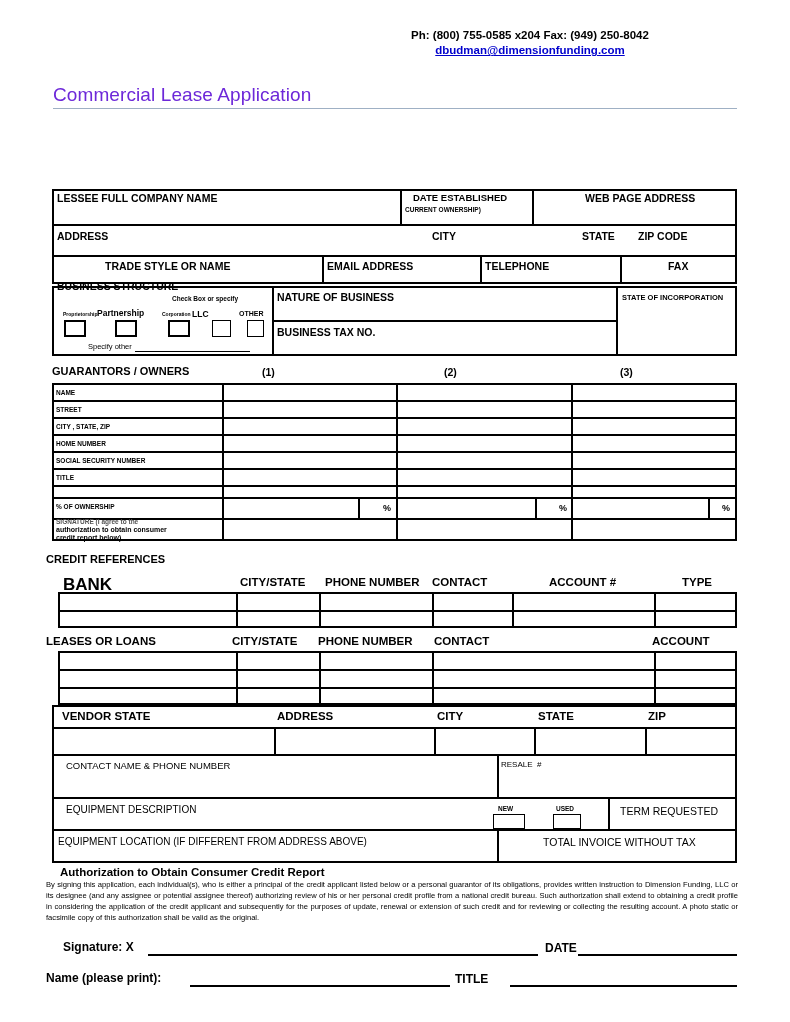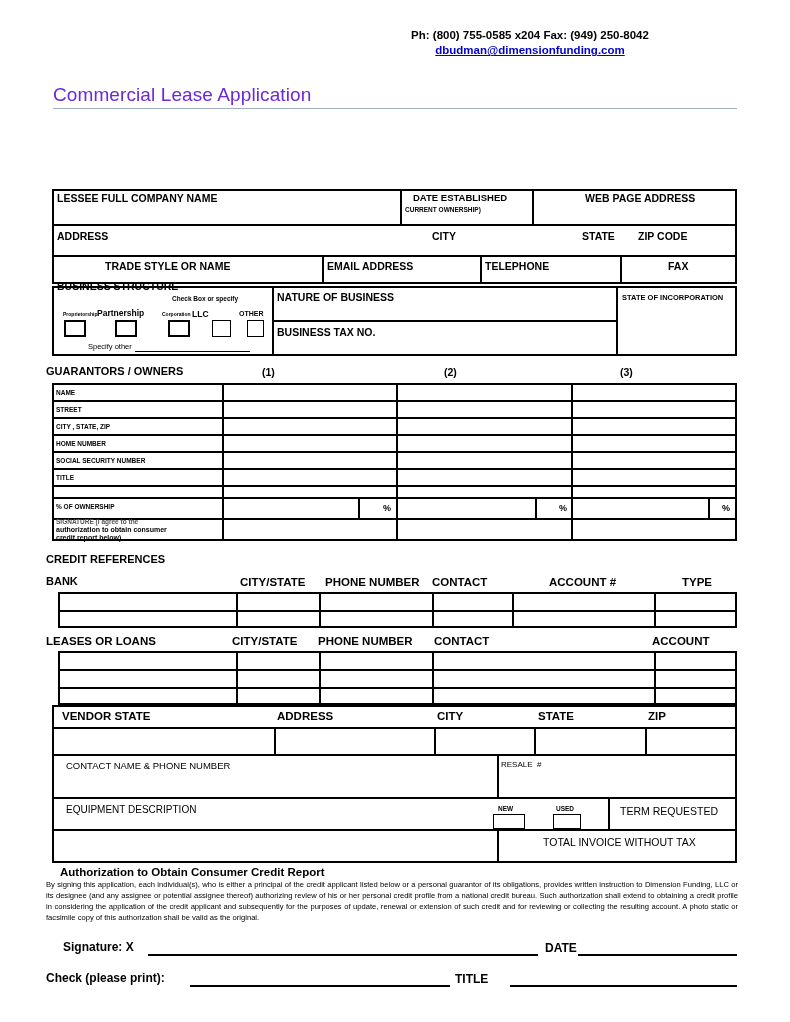--- a/index.html
+++ b/index.html
@@ -127,21 +127,21 @@
   <div class="cbox thin" style="left:212px; top:320px; width:19px; height:17px;"></div>
   <div class="cbox thin" style="left:247px; top:320px; width:17px; height:17px;"></div>
 
   <div class="lbl lbl-sm" style="left:88px; top:343px; font-weight:normal;">Specify other</div>
   <div class="ul-line" style="left:135px; top:351px; width:115px;"></div>
 
   <div class="lbl lbl-10" style="left:277px; top:292px;">NATURE OF BUSINESS</div>
   <div class="lbl lbl-10" style="left:277px; top:327px;">BUSINESS TAX NO.</div>
   <div class="lbl lbl-7" style="left:622px; top:294px; font-size:7.5px;">STATE OF INCORPORATION</div>
 
-  <div class="sec-head" style="left:46px; top:365px;">GUARANTORS / OWNERS</div>
+  <div class="sec-head" style="left:52px; top:365px;">GUARANTORS / OWNERS</div>
   <div class="lbl lbl-10" style="left:262px; top:367px;">(1)</div>
   <div class="lbl lbl-10" style="left:444px; top:367px;">(2)</div>
   <div class="lbl lbl-10" style="left:620px; top:367px;">(3)</div>
 
   <div class="blk" style="left:52px; top:383px; width:685px; height:158px; border-width:2px;"></div>
 
   <div class="tline" style="left:52px; top:400px; width:685px;"></div>
   <div class="tline" style="left:52px; top:417px; width:685px;"></div>
   <div class="tline" style="left:52px; top:434px; width:685px;"></div>
   <div class="tline" style="left:52px; top:451px; width:685px;"></div>
@@ -169,21 +169,21 @@
   <div class="lbl lbl-7" style="left:383px; top:504px; font-size:9px;">%</div>
   <div class="lbl lbl-7" style="left:559px; top:504px; font-size:9px;">%</div>
   <div class="lbl lbl-7" style="left:722px; top:504px; font-size:9px;">%</div>
 
   <div class="lbl lbl-7" style="left:56px; top:519px; font-size:6.5px; color:#555;">SIGNATURE (I agree to the</div>
   <div class="lbl lbl-7" style="left:56px; top:526px; font-size:7px;">authorization to obtain consumer</div>
   <div class="lbl lbl-7" style="left:56px; top:534px; font-size:7px;">credit report below)</div>
 
   <div class="sec-head" style="left:46px; top:553px;">CREDIT REFERENCES</div>
 
-  <div class="lbl" style="left:46px; top:576px; font-size:11px;">BANK</div>
+  <div class="lbl" style="left:63px; top:576px; font-size:17px;">BANK</div>
   <div class="lbl" style="left:240px; top:576px; font-size:11.5px;">CITY/STATE</div>
   <div class="lbl" style="left:325px; top:576px; font-size:11.5px;">PHONE NUMBER</div>
   <div class="lbl" style="left:432px; top:576px; font-size:11.5px;">CONTACT</div>
   <div class="lbl" style="left:549px; top:576px; font-size:11.5px;">ACCOUNT #</div>
   <div class="lbl" style="left:682px; top:576px; font-size:11.5px;">TYPE</div>
 
   <div class="blk" style="left:58px; top:592px; width:679px; height:36px;"></div>
   <div class="tline" style="left:58px; top:610px; width:679px;"></div>
   <div class="tvline" style="left:236px; top:592px; height:36px;"></div>
   <div class="tvline" style="left:319px; top:592px; height:36px;"></div>
@@ -233,28 +233,29 @@
   <div class="lbl lbl-7" style="left:501px; top:761px; font-weight:normal; font-size:8px;">RESALE</div>
   <div class="lbl lbl-7" style="left:537px; top:761px; font-weight:normal; font-size:8px;">#</div>
 
   <div class="lbl lbl-9" style="left:58px; top:805px; font-weight:normal; font-size:10px;">EQUIPMENT DESCRIPTION</div>
   <div class="lbl" style="left:498px; top:806px; font-size:6.5px;">NEW</div>
   <div class="cbox thin" style="left:493px; top:814px; width:32px; height:15px;"></div>
   <div class="lbl" style="left:556px; top:806px; font-size:6.5px;">USED</div>
   <div class="cbox thin" style="left:553px; top:814px; width:28px; height:15px;"></div>
   <div class="lbl" style="left:620px; top:806px; font-size:10.5px; font-weight:normal;">TERM REQUESTED</div>
 
+  <div class="lbl" style="left:58px; top:837px; font-size:10px; font-weight:normal;">EQUIPMENT LOCATION (IF DIFFERENT FROM ADDRESS ABOVE)</div>
   <div class="lbl" style="left:543px; top:837px; font-size:10.5px; font-weight:normal;">TOTAL INVOICE WITHOUT TAX</div>
 
   <div class="lbl" style="left:60px; top:866px; font-size:11.5px;">Authorization to Obtain Consumer Credit Report</div>
   <div class="para" style="left:46px; top:879px; width:692px;">By signing this application, each individual(s), who is either a principal of the credit applicant listed below or a personal guarantor of its obligations, provides written instruction to Dimension Funding, LLC or its designee (and any assignee or potential assignee thereof) authorizing review of his or her personal credit profile from a national credit bureau.  Such authorization shall extend to obtaining a credit profile in considering the application of the credit applicant and subsequently for the purposes of update, renewal or extension of such credit and for reviewing or collecting the resulting account. A photo static or facsimile copy of this authorization shall be valid as the original.</div>
 
   <div class="sig-lbl" style="left:63px; top:940px;">Signature: X</div>
   <div class="sig-line" style="left:148px; top:954px; width:390px;"></div>
   <div class="sig-lbl" style="left:545px; top:941px;">DATE</div>
   <div class="sig-line" style="left:578px; top:954px; width:159px;"></div>
 
-  <div class="sig-lbl" style="left:46px; top:971px;">Check (please print):</div>
+  <div class="sig-lbl" style="left:46px; top:971px;">Name (please print):</div>
   <div class="sig-line" style="left:190px; top:985px; width:260px;"></div>
   <div class="sig-lbl" style="left:455px; top:972px;">TITLE</div>
   <div class="sig-line" style="left:510px; top:985px; width:227px;"></div>
 
 </div>
 
 </body></html>

